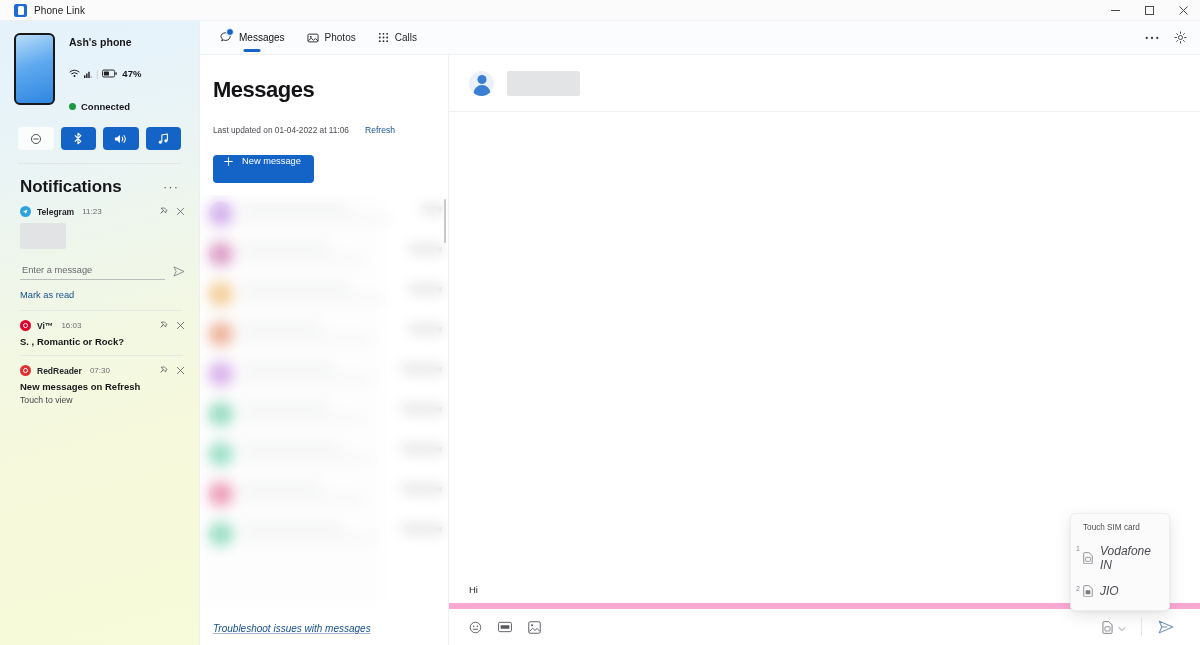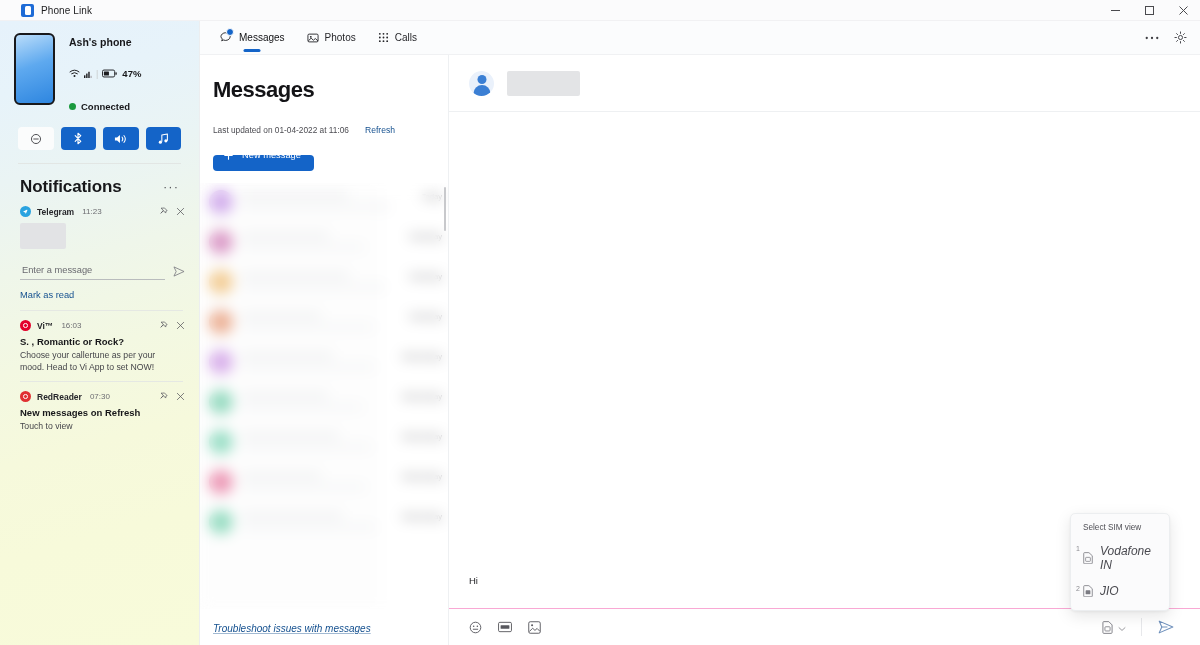--- a/index.html
+++ b/index.html
@@ -18,21 +18,21 @@
   }
 
   
   .titlebar {
     height: 21px; flex: 0 0 21px;
     display: flex; align-items: center;
     background: #fbfbfc;
     border-bottom: 1px solid #f1f1f3;
     position: relative; z-index: 40;
   }
-  .tb-left { display: flex; align-items: center; gap: 7px; padding-left: 21px; }
+  .tb-left { display: flex; align-items: center; gap: 7px; padding-left: 14px; }
   .tb-appicon { width: 13px; height: 13px; position: relative; }
   .tb-appicon .sq {
     position: absolute; left: 0; top: 0; width: 13px; height: 13px;
     background: #1e6bd6; border-radius: 2px;
   }
   .tb-appicon .ph {
     position: absolute; left: 3.5px; top: 2px; width: 6px; height: 9px;
     background: #ffffff; border-radius: 1.5px;
   }
   .tb-title { font-size: 10px; color: #1d1d1f; letter-spacing: .1px; }
@@ -172,21 +172,21 @@
     position: relative;
   }
   .conv-header { padding: 22px 0 0 13px; }
   .page-title { font-size: 22px; font-weight: 700; color: #131316; letter-spacing: -.5px; }
   .updated-row { display: flex; align-items: baseline; gap: 16px; margin-top: 22px; }
   .updated-text { font-size: 8.3px; color: #4c4c52; }
   .refresh-link { font-size: 8.6px; color: #14508f; cursor: pointer; }
   .new-msg-btn {
     margin-top: 20px; display: inline-flex; align-items: center; gap: 9px;
     background: #1464c8; color: #ffffff; border: none; border-radius: 4px;
-    height: 16px; padding: 0 13px 16px 11px; cursor: pointer;
+    height: 28px; padding: 0 13px 16px 11px; cursor: pointer;
     font-family: "Liberation Sans", sans-serif; font-size: 9.3px;
   }
   .new-msg-btn svg { display: block; }
 
   .conv-list {
     flex: 1; margin-top: 12px; position: relative; overflow: hidden;
     min-height: 0;
   }
   .conv-row { display: flex; align-items: flex-start; gap: 9px; padding: 7px 6px 7px 9px; height: 40px; }
   .conv-avatar { width: 24px; height: 24px; border-radius: 50%; flex: 0 0 24px; }
@@ -230,21 +230,21 @@
   .thread-avatar .shoulders {
     position: absolute; left: 50%; top: 14.5px; transform: translateX(-50%);
     width: 17px; height: 13px; border-radius: 9px 9px 0 0; background: #3b7fd4;
   }
   .thread-name-redacted {
     width: 73px; height: 25px; background: #e3e4e6; border-radius: 2px;
   }
   .thread-body { flex: 1; min-height: 0; background: #ffffff; position: relative; }
 
   .composer { flex: 0 0 auto; padding: 0 0 0 0; }
-  .composer-input-row { padding: 12px 20px 20px 20px; border-bottom: 1px solid #f9a8d4; }
+  .composer-input-row { padding: 12px 20px 6px 20px; border-bottom: 6px solid #f9a8d4; }
   .composer-input {
     width: 100%; border: none; outline: none; background: transparent;
     font-size: 9.5px; color: #1f1f23; font-family: "Liberation Sans", sans-serif;
   }
   .composer-tools {
     height: 36px; display: flex; align-items: center; gap: 16px; padding: 0 20px;
   }
   .tool-icon { color: #58585e; cursor: pointer; display: flex; }
   .tool-icon svg { display: block; }
   .composer-right { margin-left: auto; display: flex; align-items: center; gap: 4px; }
@@ -441,21 +441,20 @@
                   </svg>
               </span>
               <span class="notif-act">
                 <svg width="9" height="9" viewBox="0 0 11 11">
                     <path d="M1.3 1.3l8.4 8.4M9.7 1.3l-8.4 8.4" stroke="currentColor" stroke-width=".95"></path>
                   </svg>
               </span>
             </span>
           </div>
           <div class="notif-title-line">S. , Romantic or Rock?</div>
-          <div class="notif-body-line">Choose your callertune as per your mood. Head to Vi App to set NOW!</div>
         </div>
         <div class="notif-sep"></div>
 
         <div class="notif">
           <div class="notif-top">
             <span class="notif-appicon red">
                 <span class="inner" style="inset:3.2px;background:#e03131;border:1.4px solid #fff;"></span>
               </span>
             <span class="notif-appname">RedReader</span>
             <span class="notif-time">07:30</span>
@@ -701,21 +700,21 @@
                     <path d="M1.2 1.2L15.8 7.5 1.2 13.8 4 7.5z" fill="none" stroke="currentColor" stroke-width="1.15" stroke-linejoin="round"></path>
                     <path d="M4 7.5h6" stroke="currentColor" stroke-width="1.05"></path>
                   </svg>
                 </span>
               </div>
             </div>
           </div>
         </div>
 
         <div class="sim-popup">
-          <div class="sim-popup-title">Select SIM view</div>
+          <div class="sim-popup-title">Touch SIM card</div>
           <div class="sim-option">
             <span class="sim-option-check">1</span>
             <span class="sim-icon">
               <svg width="10" height="12" viewBox="0 0 11 13">
                 <path d="M.8 1.5A.9.9 0 011.7.6h4.8l3.7 3.4v8a.9.9 0 01-.9.9H1.7a.9.9 0 01-.9-.9z" fill="none" stroke="currentColor" stroke-width=".9"></path>
                 <rect x="2.9" y="5.8" width="5.2" height="4.4" rx=".7" fill="none" stroke="currentColor" stroke-width=".8"></rect>
               </svg>
             </span>
             <span class="sim-option-label">Vodafone IN</span>
           </div>

